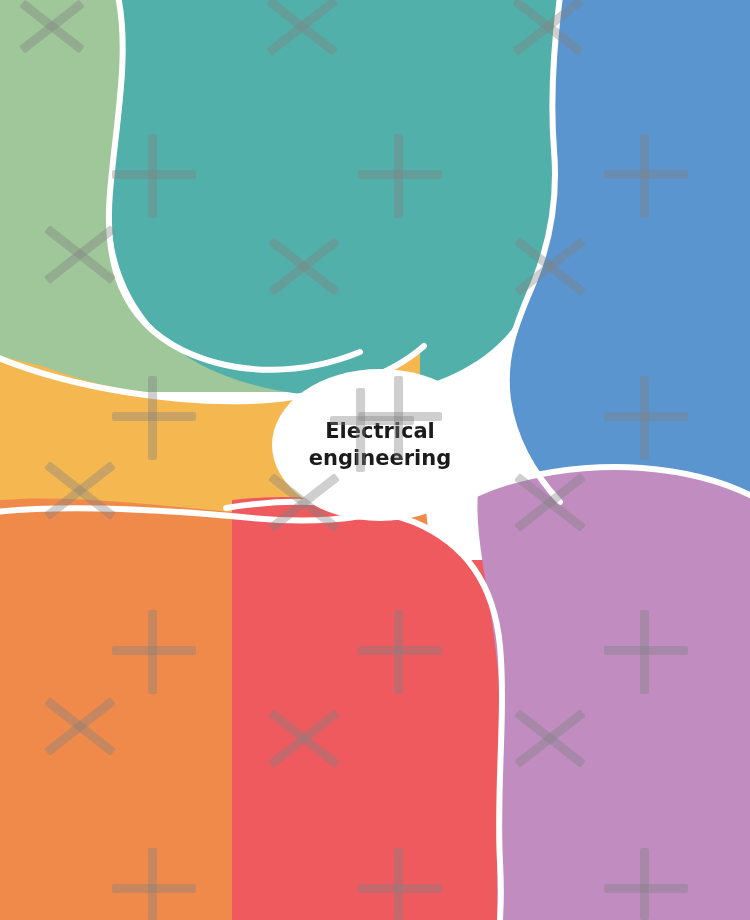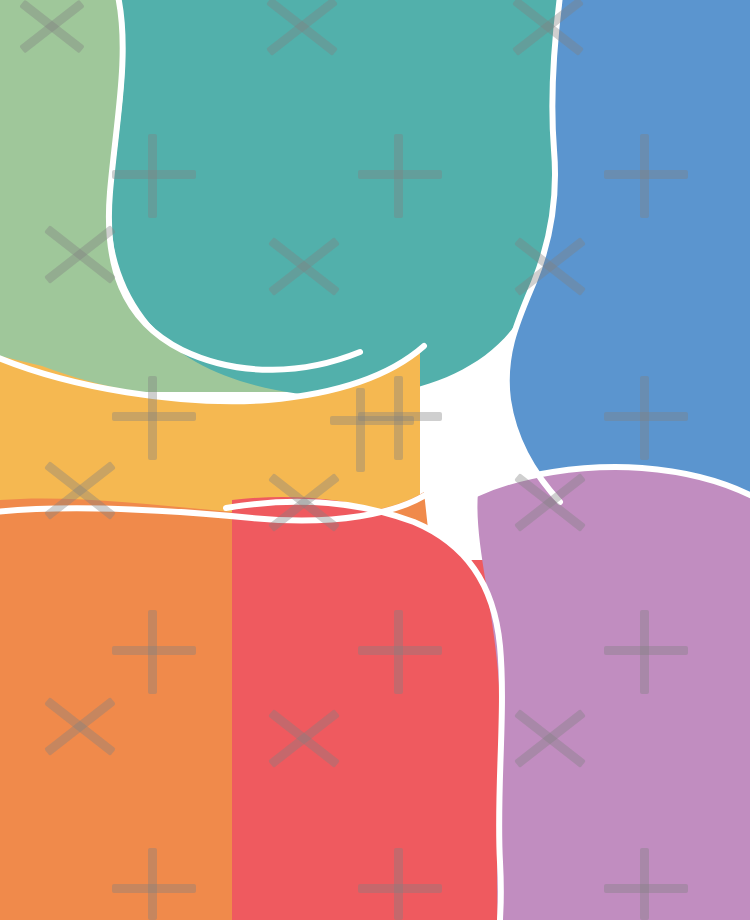--- a/index.html
+++ b/index.html
@@ -49,20 +49,24 @@
     <g stroke="#ffffff" fill="none" stroke-width="6" stroke-linecap="round">
       <path d="M118,-4 C130,54 116,122 110,192 C104,264 122,320 182,350 C240,378 306,374 360,352"></path>
       <path d="M560,-4 C554,44 550,100 554,150 C558,198 550,242 534,282 C518,320 502,354 508,400 C514,440 532,472 560,502"></path>
       <path d="M-6,356 C70,388 180,406 268,400 C336,394 390,376 424,346"></path>
       <path d="M-6,512 C70,504 170,510 252,518 C334,526 398,514 430,492"></path>
       <path d="M226,508 C298,496 360,502 414,522 C466,544 494,584 500,646 C506,712 496,792 500,862 C502,900 500,912 500,920"></path>
       <path d="M476,494 C520,474 582,464 642,468 C694,472 728,484 752,496"></path>
     </g>
   </svg>
 
+  <div id="hub" style="left:272px;top:369px;width:216px;height:152px;border-radius:50% / 50%;">
+    <div id="hubtxt">Electrical
+engineering</div>
+  </div>
 
   <div class="region">
     
 
     
     
     
     
 
     

